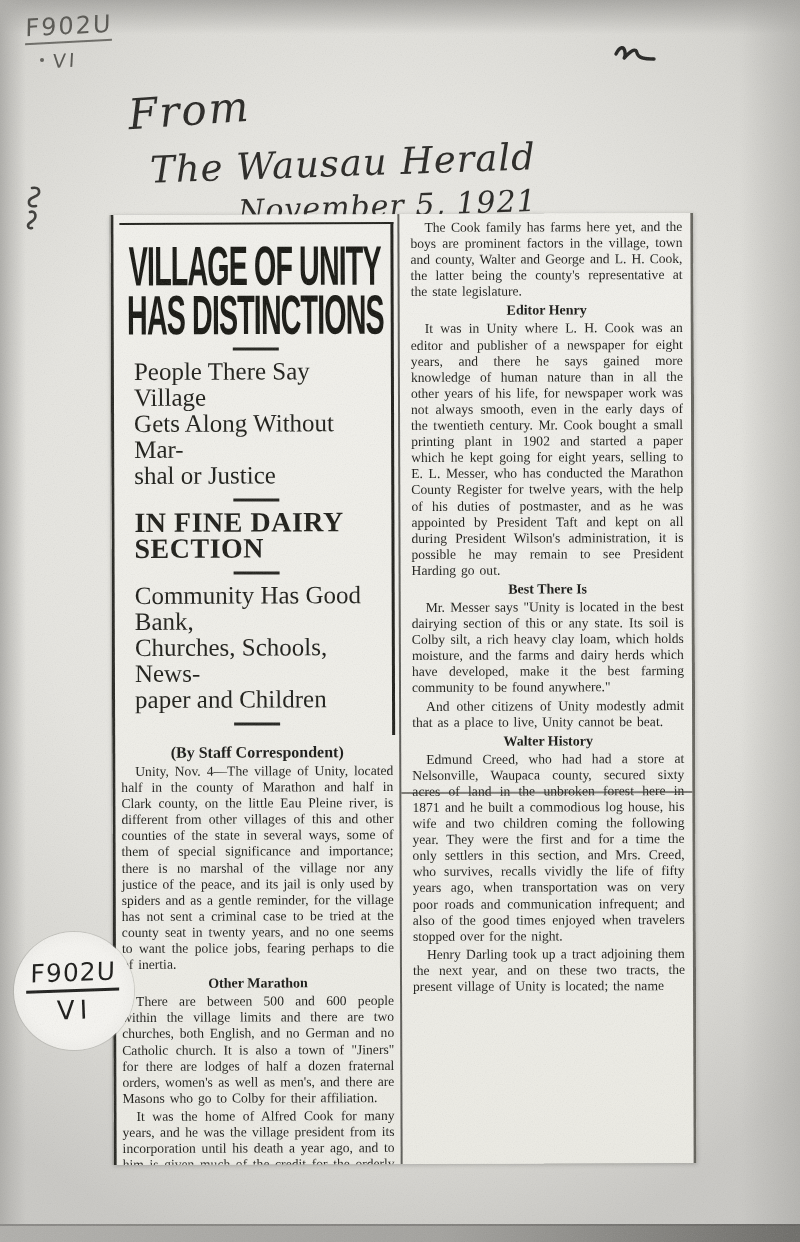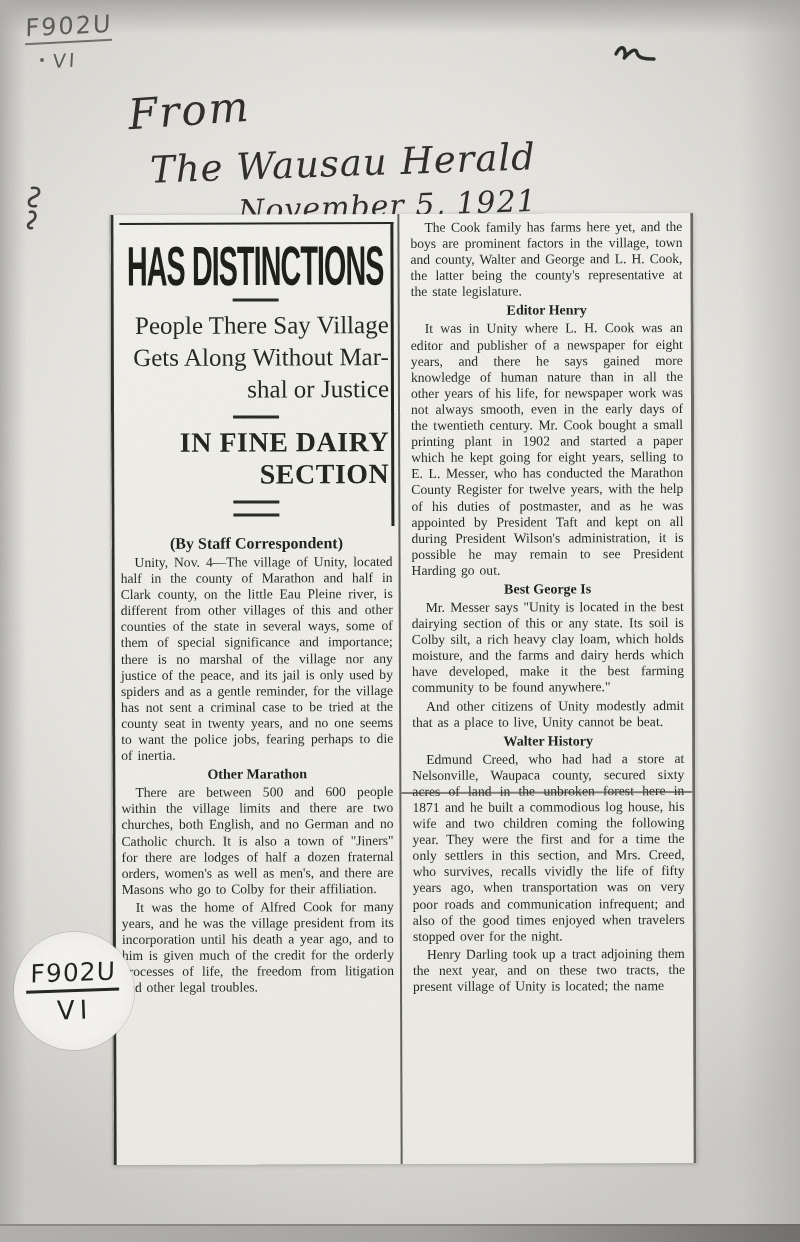--- a/index.html
+++ b/index.html
@@ -64,21 +64,21 @@
     padding:12px 2px 2px 2px;margin-right:-2px;
   }
   .hl{position:relative;height:36px;margin:13px 0;text-align:center;}
   .hl span{
     display:inline-block;white-space:nowrap;
     font-family:"Liberation Sans", sans-serif;font-weight:bold;
     font-size:30px;letter-spacing:-1px;color:#14140f;
     transform:scale(0.96,1.85);transform-origin:center;
   }
   .rule-divider{width:46px;border-top:3px solid #21211c;margin:10px auto 8px auto;}
-  .deck{white-space:pre-line;text-align:right;font-size:25px;line-height:32px;color:#1b1b16;margin:4px 0;}
+  .deck{white-space:pre-line;text-align:left;font-size:25px;line-height:26px;color:#1b1b16;margin:4px 12px;}
   .deck-bold{font-weight:bold;font-size:28px;letter-spacing:0.5px;}
   .byline{text-align:center;font-weight:bold;font-size:16px;margin:8px 0 2px 0;}
   p.body{
     margin:0 0 2px 0;font-size:13.6px;line-height:16.1px;
     text-align:justify;text-indent:14px;word-spacing:1.5px;color:#191915;
   }
   .sec-heading{text-align:center;font-weight:bold;font-size:14px;margin:3px 0 2px 0;}
   .seam{position:absolute;left:0;top:578px;width:100%;border-top:2px solid rgba(60,59,54,0.65);}
 
   
@@ -119,43 +119,49 @@
 
   <div class="hand hand-from">From</div>
   <div class="hand hand-source">The Wausau Herald</div>
   <div class="hand hand-date">November 5, 1921</div>
 
   <div class="clipping">
 
     <div class="col-left">
       <div class="headline-box">
         <div class="hl">
+          <span>VILLAGE OF UNITY</span>
+        </div>
+        <div class="hl">
           <span>HAS DISTINCTIONS</span>
         </div>
         <div class="rule-divider"></div>
         <div class="deck">People There Say Village
 Gets Along Without Mar-
 shal or Justice</div>
         <div class="rule-divider"></div>
         <div class="deck deck-bold">IN FINE DAIRY SECTION</div>
         <div class="rule-divider"></div>
+        <div class="deck">Community Has Good Bank,
+Churches, Schools, News-
+paper and Children</div>
         <div class="rule-divider"></div>
       </div>
       <div class="byline">(By Staff Correspondent)</div>
       <p class="body">Unity, Nov. 4—The village of Unity, located half in the county of Marathon and half in Clark county, on the little Eau Pleine river, is different from other villages of this and other counties of the state in several ways, some of them of special significance and importance; there is no marshal of the village nor any justice of the peace, and its jail is only used by spiders and as a gentle reminder, for the village has not sent a criminal case to be tried at the county seat in twenty years, and no one seems to want the police jobs, fearing perhaps to die of inertia.</p>
       <div class="sec-heading">Other Marathon</div>
       <p class="body">There are between 500 and 600 people within the village limits and there are two churches, both English, and no German and no Catholic church. It is also a town of "Jiners" for there are lodges of half a dozen fraternal orders, women's as well as men's, and there are Masons who go to Colby for their affiliation.</p>
       <p class="body">It was the home of Alfred Cook for many years, and he was the village president from its incorporation until his death a year ago, and to him is given much of the credit for the orderly processes of life, the freedom from litigation and other legal troubles.</p>
     </div>
 
     <div class="col-right">
       <p class="body">The Cook family has farms here yet, and the boys are prominent factors in the village, town and county, Walter and George and L. H. Cook, the latter being the county's representative at the state legislature.</p>
       <div class="sec-heading">Editor Henry</div>
       <p class="body">It was in Unity where L. H. Cook was an editor and publisher of a newspaper for eight years, and there he says gained more knowledge of human nature than in all the other years of his life, for newspaper work was not always smooth, even in the early days of the twentieth century. Mr. Cook bought a small printing plant in 1902 and started a paper which he kept going for eight years, selling to E. L. Messer, who has conducted the Marathon County Register for twelve years, with the help of his duties of postmaster, and as he was appointed by President Taft and kept on all during President Wilson's administration, it is possible he may remain to see President Harding go out.</p>
-      <div class="sec-heading">Best George Is</div>
+      <div class="sec-heading">Best There Is</div>
       <p class="body">Mr. Messer says "Unity is located in the best dairying section of this or any state. Its soil is Colby silt, a rich heavy clay loam, which holds moisture, and the farms and dairy herds which have developed, make it the best farming community to be found anywhere."</p>
       <p class="body">And other citizens of Unity modestly admit that as a place to live, Unity cannot be beat.</p>
       <div class="sec-heading">Walter History</div>
       <p class="body">Edmund Creed, who had had a store at Nelsonville, Waupaca county, secured sixty acres of land in the unbroken forest here in 1871 and he built a commodious log house, his wife and two children coming the following year. They were the first and for a time the only settlers in this section, and Mrs. Creed, who survives, recalls vividly the life of fifty years ago, when transportation was on very poor roads and communication infrequent; and also of the good times enjoyed when travelers stopped over for the night.</p>
       <p class="body">Henry Darling took up a tract adjoining them the next year, and on these two tracts, the present village of Unity is located; the name</p>
       <div class="seam"></div>
     </div>
   </div>
 
   <div class="stamp">

